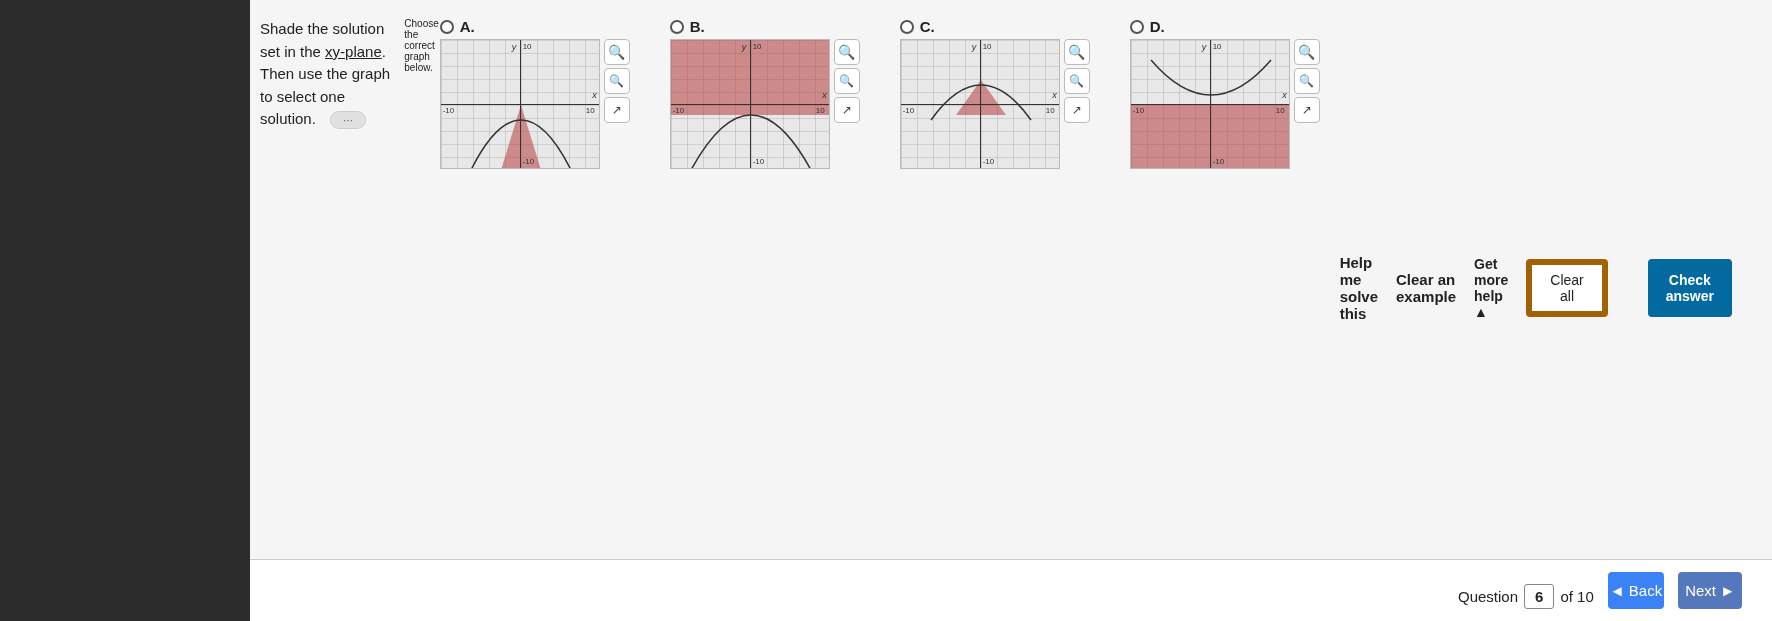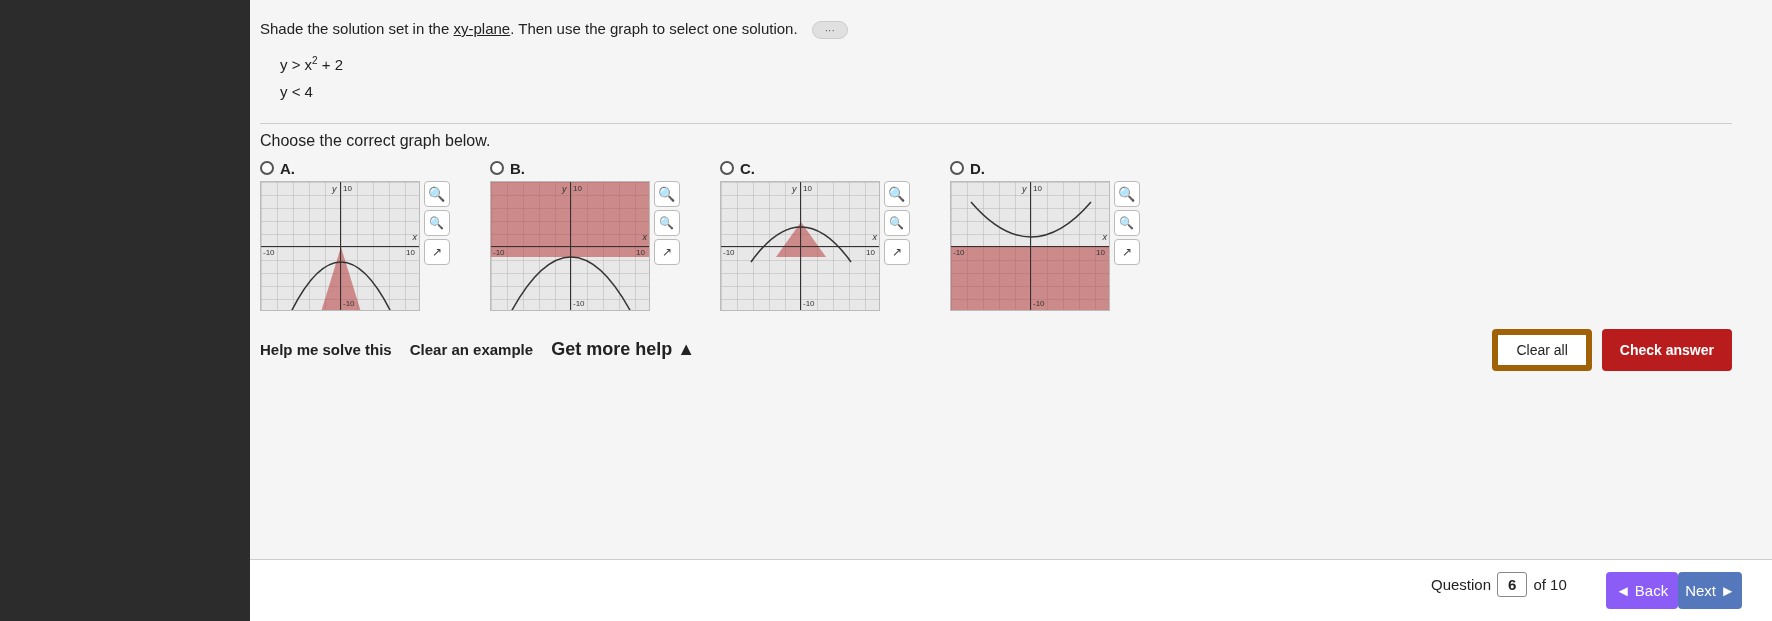--- a/index.html
+++ b/index.html
@@ -18,21 +18,20 @@
       display: flex;
       flex-direction: column;
       position: relative;
       overflow: hidden;
     }
     .content-area {
       flex: 1;
       background: #f5f5f5;
       padding: 18px 40px 10px 260px;
       display: flex;
-      flex-direction: column;
     }
     .instruction-text {
       font-size: 15px;
       color: #222;
       margin-bottom: 10px;
       line-height: 1.5;
     }
     .instruction-text .underline {
       text-decoration: underline;
     }
@@ -43,21 +42,21 @@
       margin-bottom: 10px;
       line-height: 1.8;
     }
     sup { font-size: 10px; }
     .divider {
       border: none;
       border-top: 1px solid #ccc;
       margin: 8px 0;
     }
     .choose-text {
-      font-size: 16px;
+      font-size: 10px;
       color: #222;
       margin-bottom: 10px;
     }
     .graphs-row {
       display: flex;
       flex-direction: row;
       gap: 20px;
       margin-bottom: 10px;
     }
     .graph-option {
@@ -200,48 +199,49 @@
       margin-top: 8px;
     }
     .help-link {
       font-size: 15px;
       color: #222;
       font-weight: bold;
       text-decoration: none;
       cursor: pointer;
     }
     .get-more-help {
-      font-size: 18px;
+      font-size: 14px;
       color: #222;
       font-weight: bold;
       cursor: pointer;
     }
     .action-btns {
       display: flex;
       gap: 10px;
       margin-left: auto;
     }
     .clear-all-btn {
       background: white;
       border: 6px solid #a16207;
       border-radius: 4px;
       padding: 7px 18px;
       font-size: 14px;
       cursor: pointer;
       color: #222;
     }
     .check-answer-btn {
-      background: #b91c1c;
+      background: #0369a1;
       border: none;
       border-radius: 4px;
       padding: 7px 18px;
       font-size: 14px;
       cursor: pointer;
       color: white;
       font-weight: bold;
+      margin-left: 30px;
     }
     .bottom-bar {
       height: 62px;
       background: white;
       border-top: 1px solid #ccc;
       display: flex;
       align-items: center;
       padding: 0 30px;
     }
     .review-progress-btn {
@@ -250,48 +250,48 @@
       padding: 10px 22px;
       font-size: 16px;
       font-weight: bold;
       color: #3366aa;
       background: white;
       cursor: pointer;
     }
     .nav-right {
       margin-left: auto;
       display: flex;
-      align-items: flex-start;
+      align-items: flex-end;
+      gap: 14px;
     }
     .question-counter {
       display: flex;
       align-items: center;
       gap: 6px;
       font-size: 15px;
       color: #222;
     }
     .q-num-box {
       border: 1px solid #888;
       border-radius: 3px;
       padding: 3px 10px;
       font-size: 15px;
       font-weight: bold;
     }
     .back-btn {
-      background: #8b5cf6;
+      background: #3b82f6;
       color: white;
       border: none;
       border-radius: 4px;
-      padding: 10px 10px;
+      padding: 10px 2px;
       font-size: 15px;
       cursor: pointer;
       display: flex;
       align-items: center;
       gap: 4px;
-      margin-left: 39px;
     }
     .next-btn {
       background: #5577bb;
       color: white;
       border: none;
       border-radius: 4px;
       padding: 10px 7px;
       font-size: 15px;
       cursor: pointer;
       display: flex;
@@ -335,24 +335,20 @@
 
 <div class="main-container">
 
   <div class="left-panel"></div>
 
   <div class="content-area">
     <p class="instruction-text">
       Shade the solution set in the <span class="underline">xy-plane</span>. Then use the graph to select one solution.
       <span class="more-btn">···</span>
     </p>
-    <div class="equations">
-      <div>y &gt; x<sup>2</sup> + 2</div>
-      <div>y &lt; 4</div>
-    </div>
     <hr class="divider">
     <p class="choose-text">Choose the correct graph below.</p>
 
     <div class="graphs-row">
 
       <div class="graph-option">
         <div class="option-label-row">
           <div class="radio-circle"></div>
           <span class="option-letter">A.</span>
         </div>

